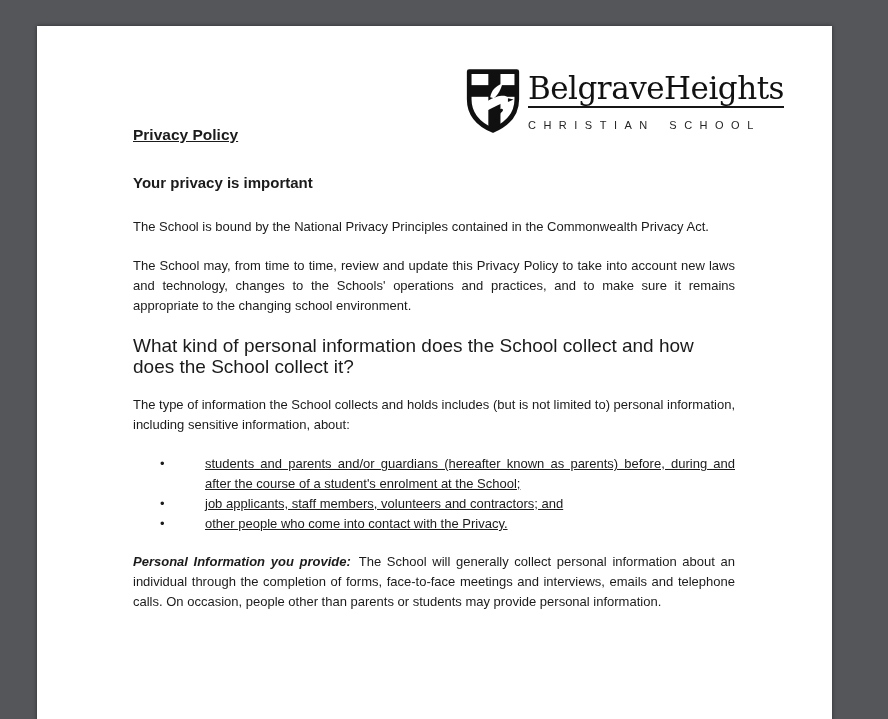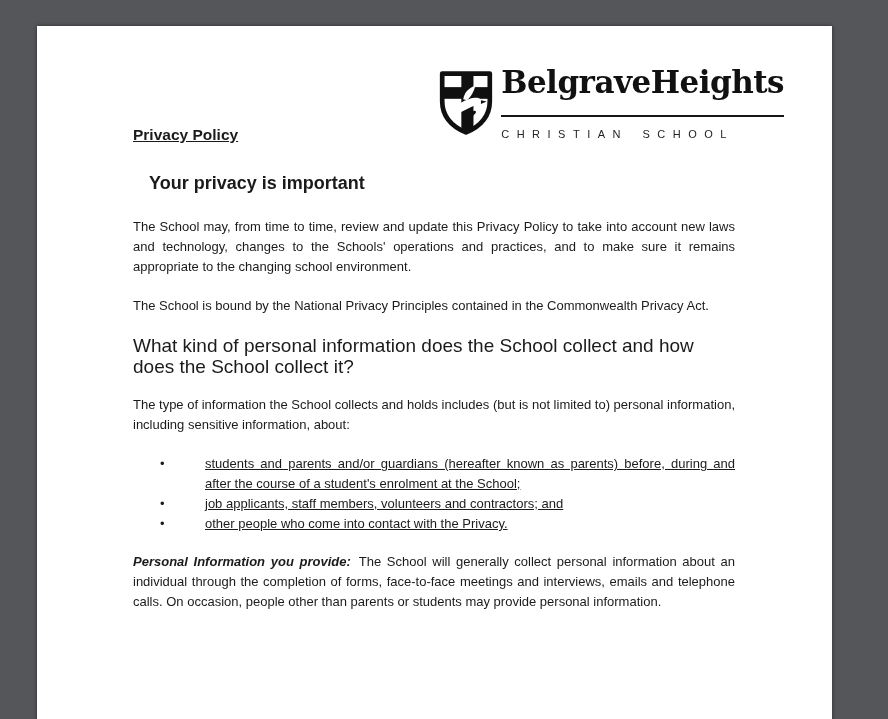--- a/index.html
+++ b/index.html
@@ -38,23 +38,22 @@
     flex: 0 0 auto;
   }
   .logo-text { display: block; }
   .logo-name {
     font-family: "DejaVu Serif", "Liberation Serif", serif;
     font-size: 31px;
     line-height: 33px;
     color: #111111;
     letter-spacing: -0.5px;
     border-bottom: 2px solid #161616;
-    padding-bottom: 16px;
+    padding-bottom: 1px;
     white-space: nowrap;
-    font-weight: bold;
   }
   .logo-sub {
     font-size: 11px;
     letter-spacing: 7.5px;
     word-spacing: 4px;
     color: #242424;
     margin-top: 11px;
     white-space: nowrap;
   }
   
@@ -70,24 +69,24 @@
     line-height: 20px;
   }
   .doc-title {
     font-size: 15.5px;
     font-weight: bold;
     line-height: 20px;
     text-decoration: underline;
     margin: 0 0 28px 0;
   }
   .subhead {
-    font-size: 18px;
+    font-size: 15px;
     font-weight: bold;
     line-height: 20px;
-    margin: 0 0 24px 16px;
+    margin: 0 0 24px 0;
   }
   p.body {
     margin: 0 0 19px 0;
     text-align: justify;
   }
   .section-heading {
     font-size: 19px;
     font-weight: normal;
     line-height: 21px;
     margin: 16px 0 18px 0;
@@ -143,23 +142,23 @@
     </div>
   </div>
 
   <div class="content">
 
     <div class="doc-title">Privacy Policy</div>
 
     <div class="subhead">Your privacy is important</div>
 
 
+    <p class="body">The School is bound by the National Privacy Principles contained in the Commonwealth Privacy Act.</p>
+
     <p class="body">The School may, from time to time, review and update this Privacy Policy to take into account new laws and technology, changes to the Schools' operations and practices, and to make sure it remains appropriate to the changing school environment.</p>
-
-    <p class="body">The School is bound by the National Privacy Principles contained in the Commonwealth Privacy Act.</p>
 
     <div class="section-heading">What kind of personal information does the School collect and how does the School collect it?</div>
 
     <p class="body">The type of information the School collects and holds includes (but is not limited to) personal information, including sensitive information, about:</p>
 
     <ul class="bullets">
       <li>
         <span class="bullet-marker">•</span>
         <span class="bullet-text">students and parents and/or guardians (hereafter known as parents) before, during and after the course of a student's enrolment at the School;</span>
       </li>

